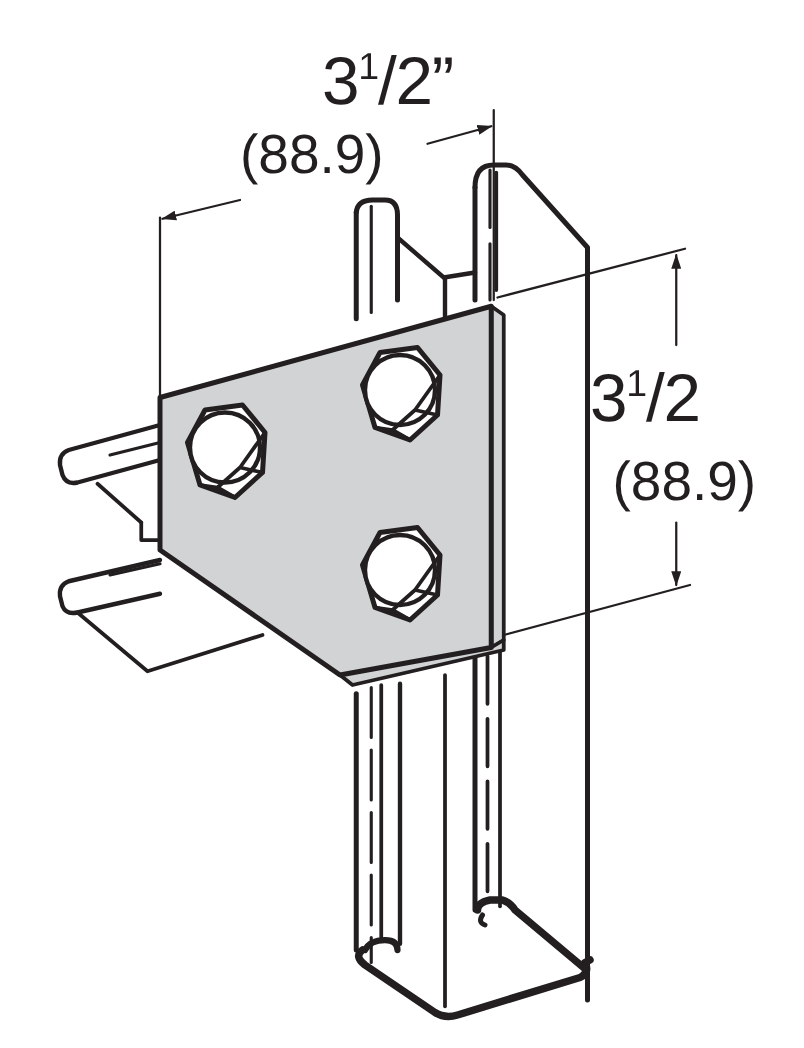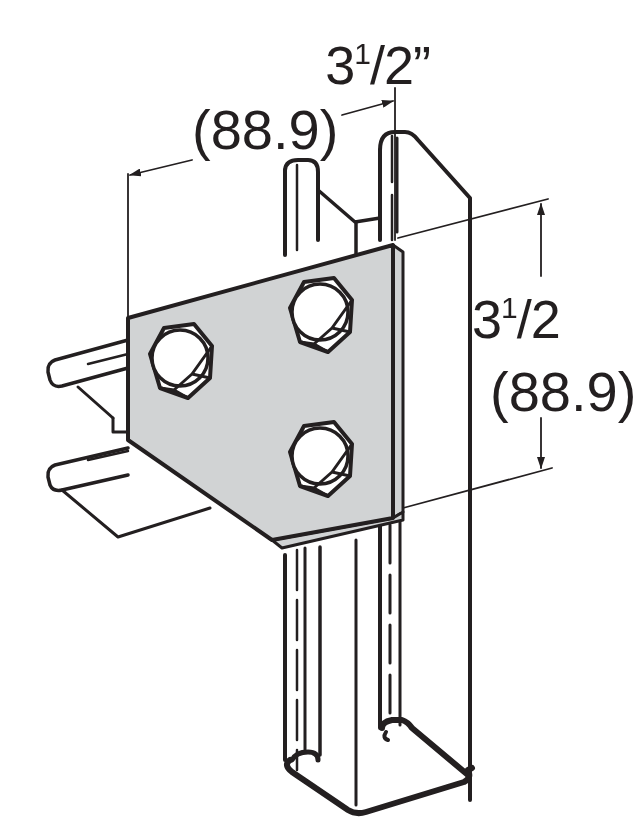--- a/index.html
+++ b/index.html
@@ -1,22 +1,22 @@
 <!DOCTYPE html>
 <html><head>
   <meta charset="utf-8">
   <style>
     html, body { margin: 0; padding: 0; background: #ffffff; }
     body { width: 643px; height: 838px; position: relative; overflow: hidden; font-family: "Liberation Sans", sans-serif; }
     #drawing { position: absolute; left: 0; top: 0; width: 643px; height: 838px; }
     .dim-label { position: absolute; color: #231f20; font-family: "Liberation Sans", sans-serif; text-align: center; line-height: 1; }
     .dim-main { font-size: 54px; letter-spacing: -1px; }
     .dim-main sup { font-size: 30px; vertical-align: 0; position: relative; top: -20px; }
-    .dim-metric { font-size: 56px; }
-    #top-dim-frac { left: 190px; top: 38px; width: 240px; text-align: right; }
+    .dim-metric { font-size: 44px; }
+    #top-dim-frac { left: 190px; top: 38px; width: 240px; text-align: center; }
     #top-dim-mm { left: 192px; top: 102px; width: 170px; text-align: left; }
     #side-dim-frac { left: 472px; top: 292px; width: 130px; text-align: left; }
     #side-dim-mm { left: 490px; top: 364px; width: 150px; text-align: left; }
   </style>
 </head>
 <body>
 
 <svg id="drawing" viewBox="0 0 643 838" xmlns="http://www.w3.org/2000/svg">
   <defs>
     <marker id="arrowhead" markerWidth="12" markerHeight="8" refX="11" refY="4" orient="auto" markerUnits="userSpaceOnUse">

